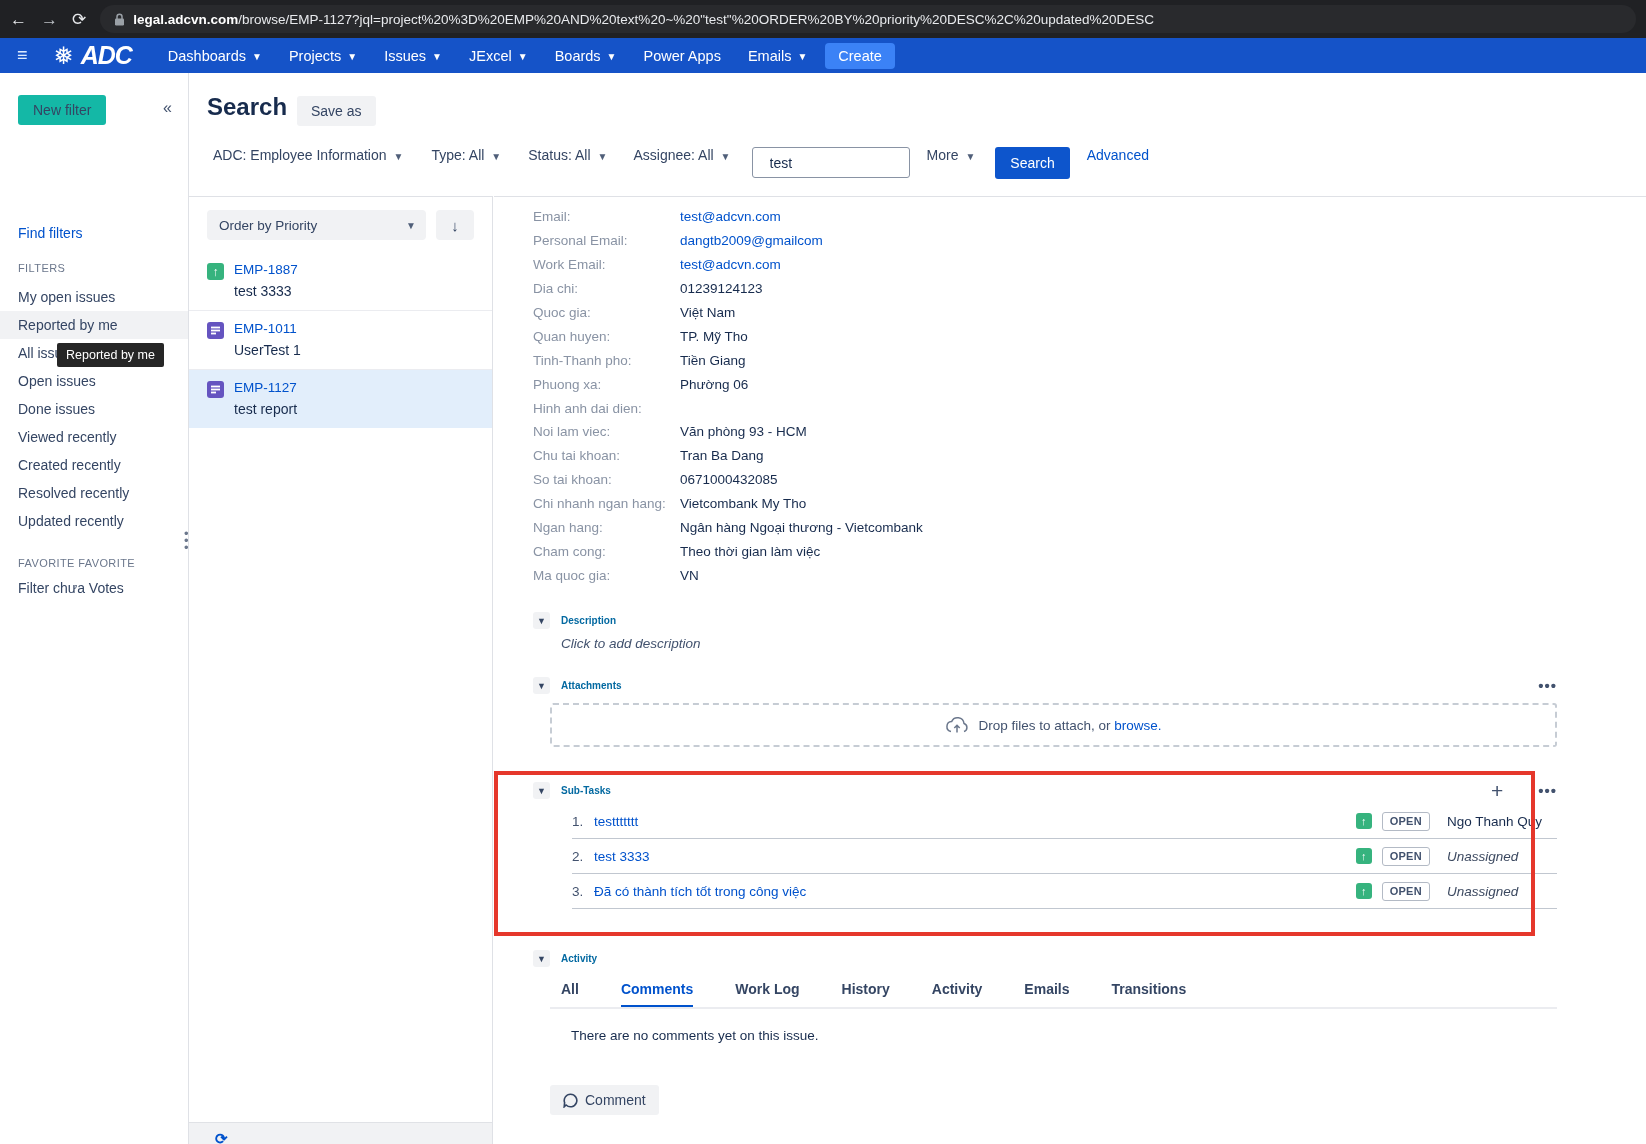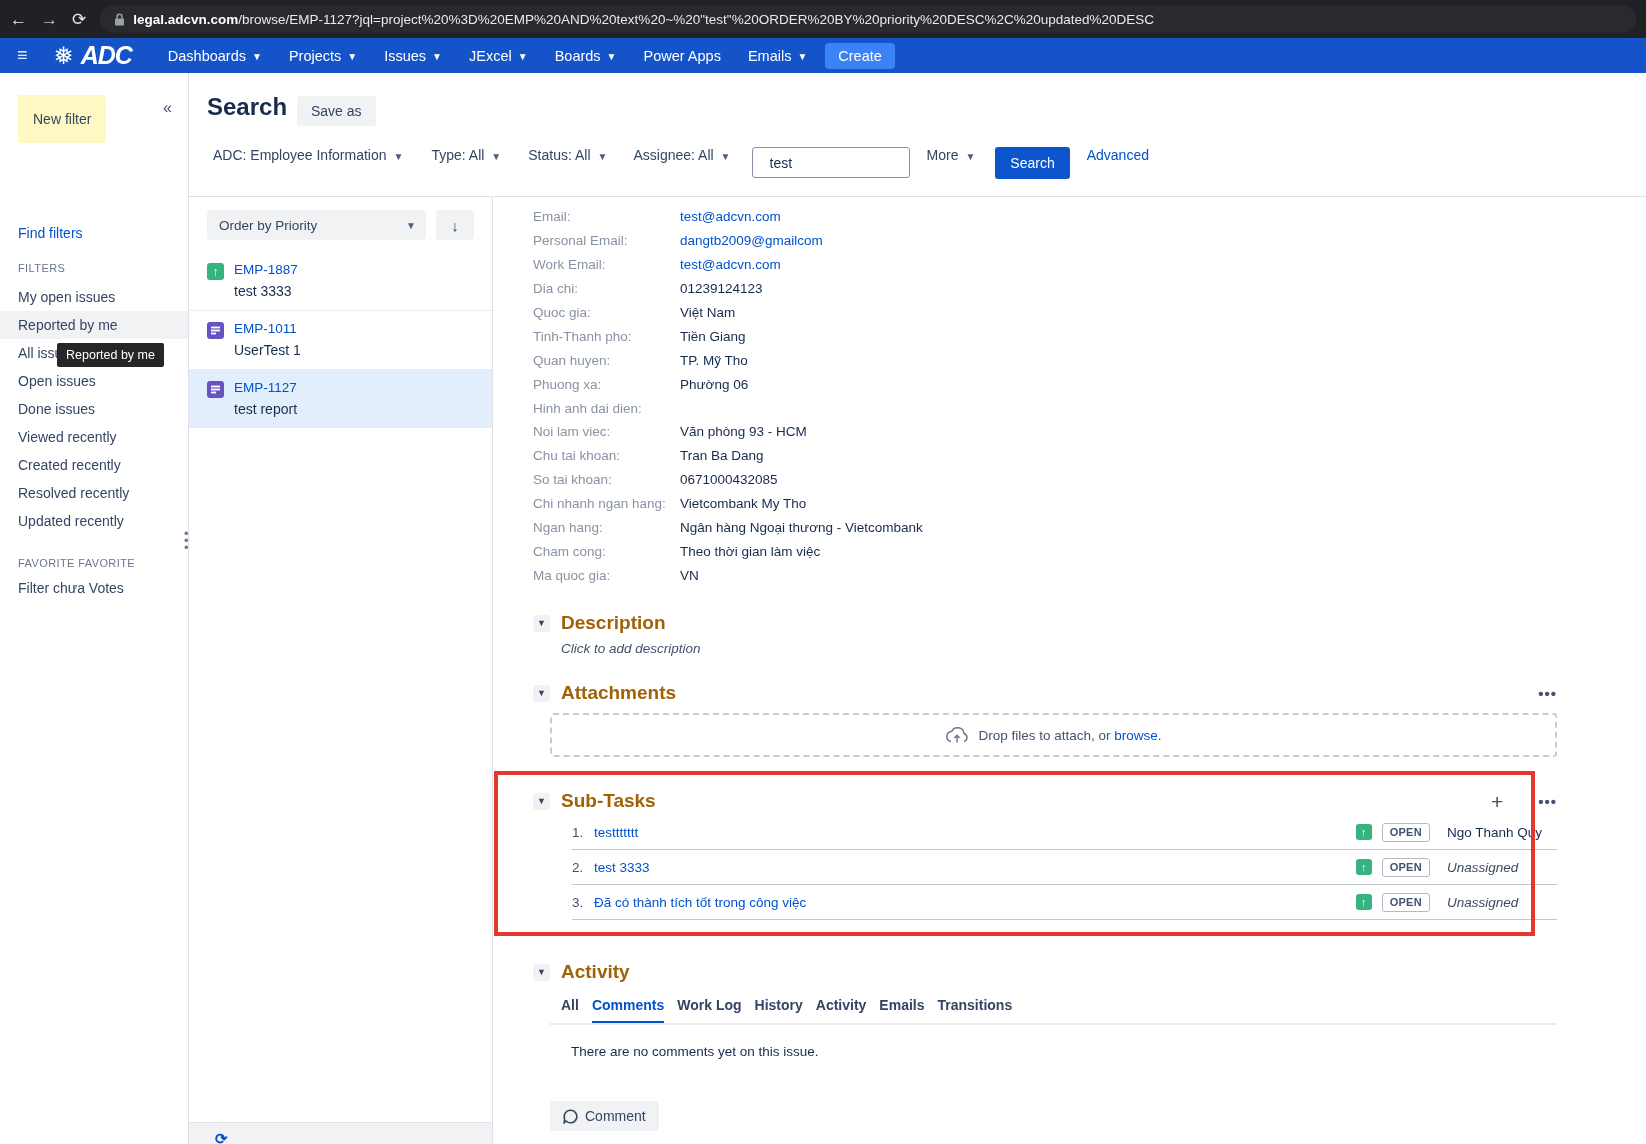--- a/index.html
+++ b/index.html
@@ -20,21 +20,21 @@
   .logo { display:flex; align-items:center; margin-left:26px; gap:7px; cursor:pointer; }
   .logo .flake { font-size:24px; line-height:1; }
   .logo .word { font-size:25px; font-weight:900; font-style:italic; letter-spacing:-1px; }
   .menu { display:flex; align-items:center; gap:27px; margin-left:36px; font-size:14.5px; }
   .menu .mitem { display:flex; align-items:center; gap:6px; cursor:pointer; white-space:nowrap; }
   .menu .chev { font-size:10px; margin-top:2px; }
   .create-btn { margin-left:18px; background:#3b82f6; color:#fff; border:none; font-size:14.5px; padding:5px 13px; border-radius:4px; cursor:pointer; font-family:inherit; }
 
   
   .sidebar { position:absolute; left:0; top:73px; width:189px; bottom:0; background:#fff; border-right:1px solid #dfe1e6; }
-  .newfilter { margin:22px 0 0 18px; background:#fef9c3; border:none; border-radius:3px; padding:16px 15px; font-size:14px; color:#344563; cursor:pointer; font-family:inherit; display:inline-block; }
+  .newfilter { margin:22px 0 0 18px; background:#14b8a6; border:none; border-radius:3px; padding:7px 15px; font-size:14px; color:#344563; cursor:pointer; font-family:inherit; display:inline-block; }
   .collapse { position:absolute; right:16px; top:26px; color:#42526e; font-size:16px; cursor:pointer; }
   .findfilters { position:absolute; left:18px; top:152px; color:#0052cc; font-size:14px; cursor:pointer; text-decoration:none; }
   .sideheading { position:absolute; left:18px; font-size:11px; color:#6b778c; letter-spacing:.4px; }
   .side-items { position:absolute; left:0; top:210px; width:100%; }
   .side-item { padding:6px 0 6px 18px; font-size:14px; color:#344563; cursor:pointer; white-space:nowrap; }
   .side-item.selected { background:#f1f2f4; }
   .fav-item { position:absolute; left:18px; top:507px; font-size:14px; color:#344563; cursor:pointer; }
   .tooltip { position:absolute; left:57px; top:270px; background:#262626; color:#fff; font-size:12.5px; padding:5px 9px; border-radius:2px; z-index:30; white-space:nowrap; }
   .side-grip { position:absolute; left:184px; top:530px; color:#6b778c; font-size:13px; letter-spacing:0; line-height:.55; z-index:5; cursor:col-resize; }
 
@@ -72,42 +72,42 @@
   .detail { position:absolute; left:494px; top:196px; right:0; bottom:0; border-top:1px solid #dfe1e6; background:#fff; overflow:hidden; }
   .dcontent { padding:8px 89px 0 39px; }
 
   .fieldrow { display:flex; height:23.9px; align-items:center; font-size:13.5px; }
   .flabel { width:147px; color:#8993a4; flex:none; }
   .fvalue { color:#172b4d; }
   .fvalue.link { color:#0052cc; cursor:pointer; }
 
   .sechead { display:flex; align-items:center; gap:11px; }
   .twisty { width:17px; height:17px; background:#f1f2f4; border-radius:3px; border:none; color:#344563; font-size:9px; display:flex; align-items:center; justify-content:center; cursor:pointer; flex:none; }
-  .sectitle { font-size:19px; font-weight:bold; color:#a16207; }
+  .sectitle { font-size:10px; font-weight:bold; color:#0369a1; }
   .more-dots { margin-left:auto; color:#42526e; font-size:15px; font-weight:bold; letter-spacing:1px; cursor:pointer; }
   .desc-head { margin-top:25px; }
   .desc-placeholder { margin:7px 0 0 28px; font-size:13.5px; font-style:italic; color:#42526e; cursor:pointer; }
   .att-head { margin-top:26px; }
   .dropzone { margin:9px 0 0 17px; height:44px; border:2px dashed #c6ccd4; border-radius:3px; display:flex; align-items:center; justify-content:center; gap:9px; font-size:13.5px; color:#42526e; }
   .dropzone .browse { color:#0052cc; cursor:pointer; }
   .subt-head { margin-top:33px; }
   .plus-btn { margin-left:auto; background:none; border:none; font-size:21px; color:#42526e; cursor:pointer; line-height:1; }
   .subt-more { margin-left:24px; color:#42526e; font-size:15px; font-weight:bold; letter-spacing:1px; cursor:pointer; }
   .subtask-list { margin-top:3px; }
   .strow { display:flex; align-items:center; height:35px; margin-left:39px; border-bottom:1px solid #c1c7d0; font-size:13.5px; }
   .strow .num { width:22px; color:#42526e; flex:none; }
   .strow .stitle { color:#0052cc; cursor:pointer; flex:1; }
   .strow .stico { width:16px; height:16px; border-radius:3px; background:#36b37e; color:#fff; font-size:11px; font-weight:bold; display:flex; align-items:center; justify-content:center; flex:none; margin-right:10px; }
   .status-badge { border:1px solid #b3bac5; border-radius:3px; background:#fff; color:#42526e; font-size:11px; font-weight:bold; padding:2.5px 7px; margin-right:17px; letter-spacing:.3px; }
   .assignee { width:110px; color:#172b4d; flex:none; }
   .assignee.unassigned { font-style:italic; color:#3d4a61; }
   .red-box { position:absolute; left:0; top:574px; width:1041px; height:165px; border:4px solid #e5372b; pointer-events:none; z-index:10; }
 
   .act-head { margin-top:41px; }
-  .tabs { display:flex; gap:13px; margin:14px 0 0 28px; font-size:14px; color:#344563; font-weight:bold; }
+  .tabs { display:flex; gap:42px; margin:14px 0 0 28px; font-size:14px; color:#344563; font-weight:bold; }
   .tab { padding-bottom:8px; cursor:pointer; border-bottom:2.5px solid transparent; }
   .tab.active { color:#0052cc; border-bottom-color:#0052cc; }
   .tab-underline { height:2px; background:#ebecf0; margin:0 0 0 17px; }
   .nocomments { margin:19px 0 0 38px; font-size:13.5px; color:#172b4d; }
   .comment-btn { margin:42px 0 0 17px; background:#f1f2f4; border:none; border-radius:3px; padding:7px 13px; font-size:14px; color:#344563; cursor:pointer; font-family:inherit; display:inline-flex; align-items:center; gap:7px; }
 
   .locksvg, .cloudsvg, .bubblesvg { display:block; }
 </style>
 </head>
 <body>
@@ -288,26 +288,26 @@
         </div>
       <div class="fieldrow">
           <span class="flabel">Dia chi:</span>
           <span class="fvalue">01239124123</span>
         </div>
       <div class="fieldrow">
           <span class="flabel">Quoc gia:</span>
           <span class="fvalue">Việt Nam</span>
         </div>
       <div class="fieldrow">
+          <span class="flabel">Quan huyen:</span>
+          <span class="fvalue">TP. Mỹ Tho</span>
+        </div>
+      <div class="fieldrow">
           <span class="flabel">Tinh-Thanh pho:</span>
           <span class="fvalue">Tiền Giang</span>
-        </div>
-      <div class="fieldrow">
-          <span class="flabel">Quan huyen:</span>
-          <span class="fvalue">TP. Mỹ Tho</span>
         </div>
       <div class="fieldrow">
           <span class="flabel">Phuong xa:</span>
           <span class="fvalue">Phường 06</span>
         </div>
       <div class="fieldrow">
           <span class="flabel">Hinh anh dai dien:</span>
           <span class="fvalue"></span>
         </div>
       <div class="fieldrow">

